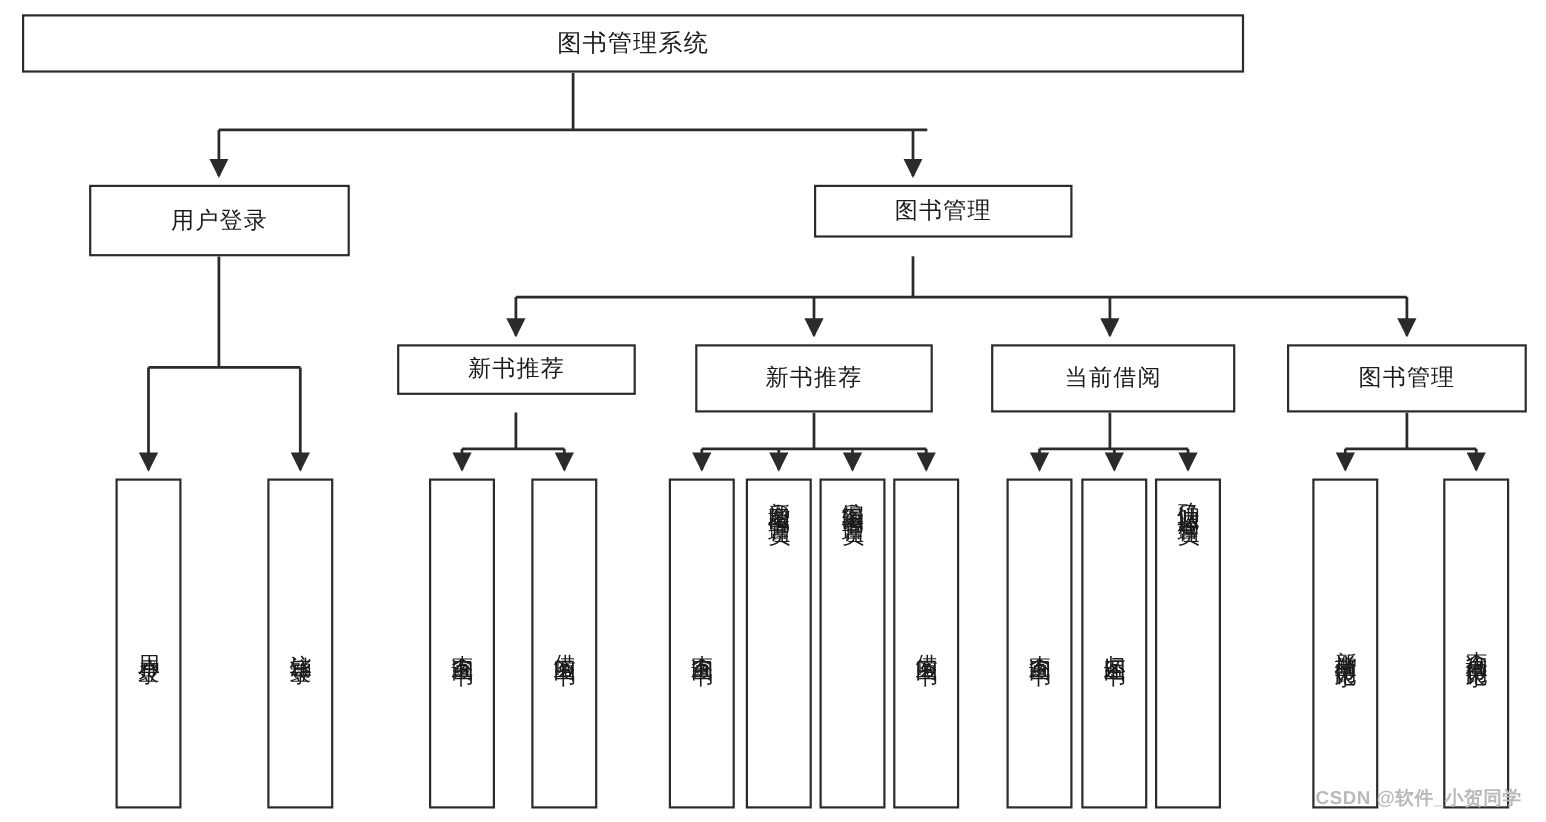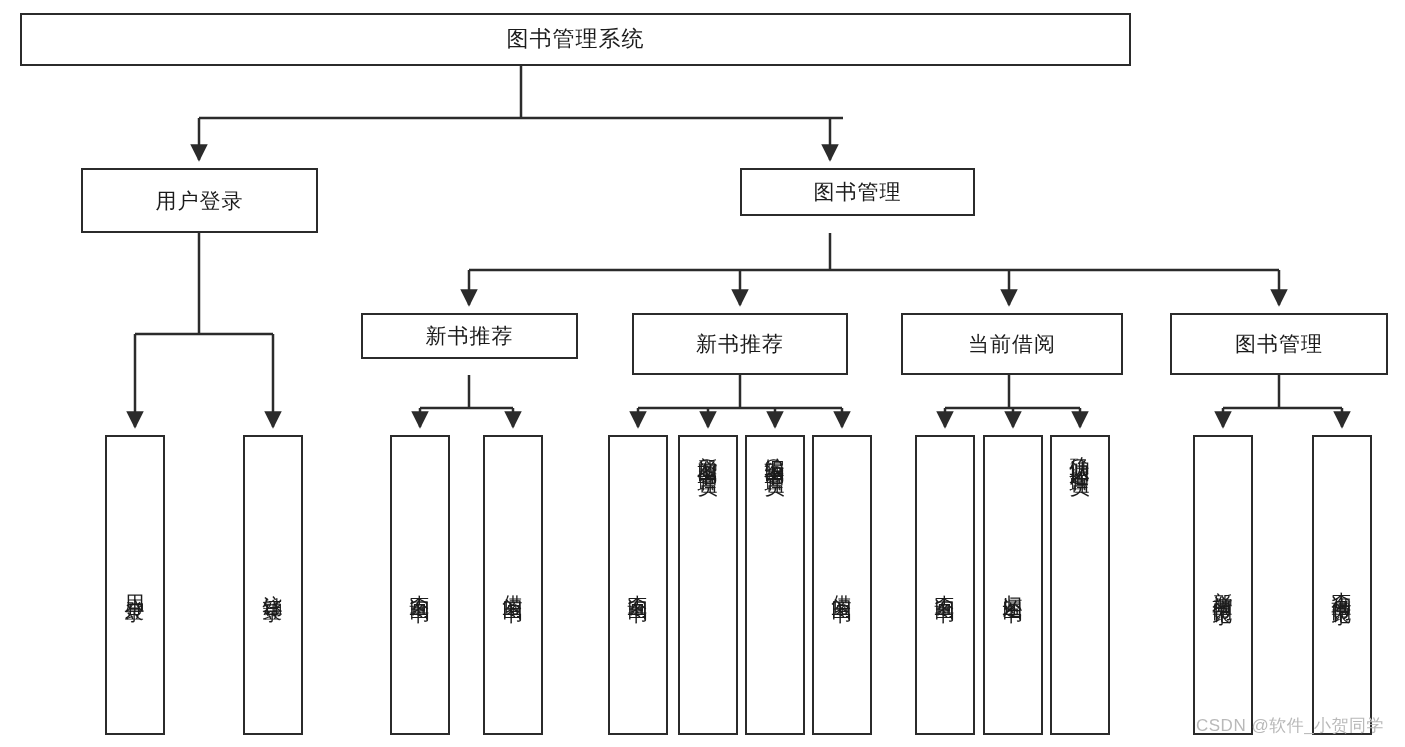--- a/index.html
+++ b/index.html
@@ -60,20 +60,21 @@
   }
   .node-v.top-align {
     align-items: flex-start;
   }
   .watermark {
     position: absolute;
     font-size: 17px;
     color: #b9b9b9;
     white-space: nowrap;
     letter-spacing: 0.5px;
+    font-weight: bold;
   }
 </style>
 </head>
 <body>
 
 <div id="canvas">
 
   <svg id="edges" viewBox="0 0 1405 747" xmlns="http://www.w3.org/2000/svg">
     <defs>
       <marker id="arrow" viewBox="0 0 10 10" refX="9" refY="5" markerWidth="7" markerHeight="7" orient="auto-start-reverse">

